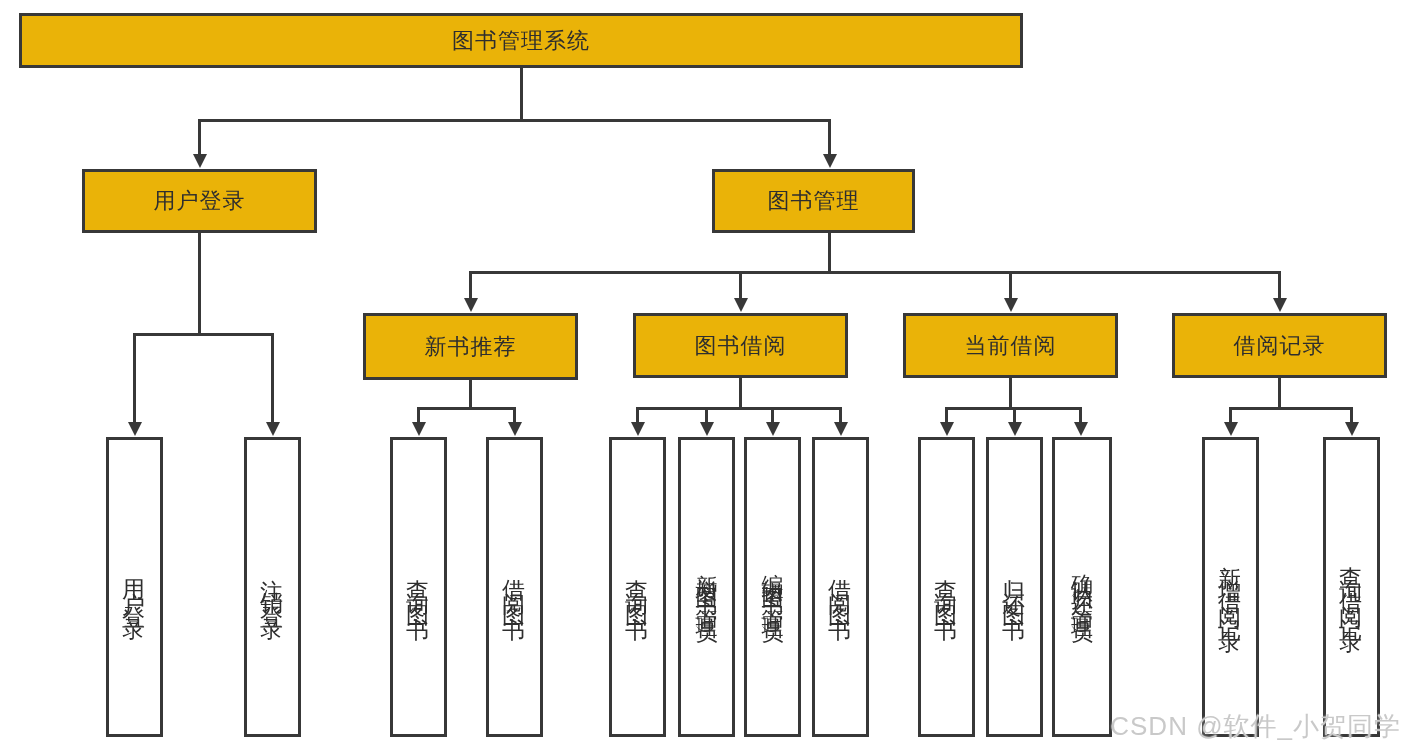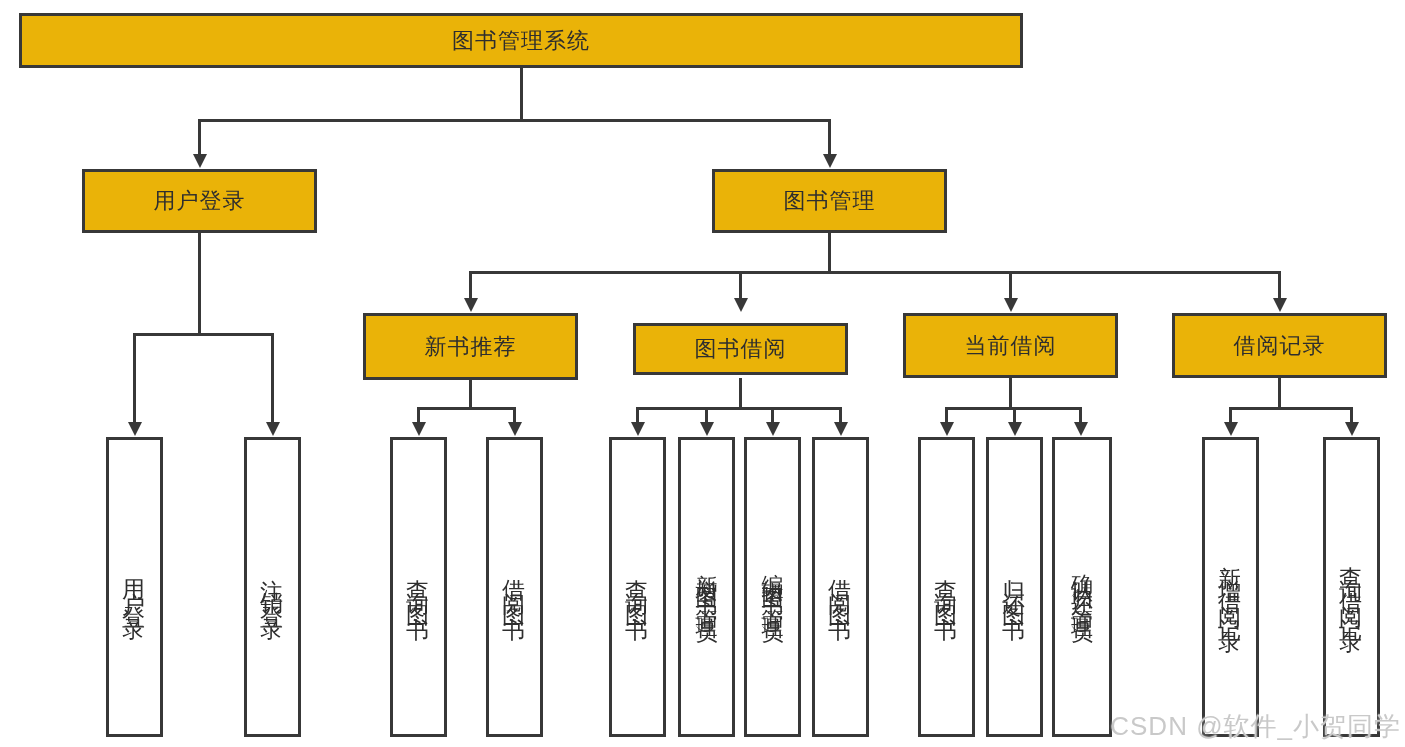--- a/index.html
+++ b/index.html
@@ -79,40 +79,40 @@
   </div>
 
   <div class="vline" style="left:519.5px;top:68px;height:52px;"></div>
   <div class="hline" style="left:198px;top:119px;width:633px;"></div>
   <div class="down-arrow" style="left:198px;top:119px;height:36px;"></div>
   <div class="down-arrow" style="left:828px;top:119px;height:36px;"></div>
 
   <div class="hbox" style="left:82px;top:169px;width:235px;height:64px;">
     <span>用户登录</span>
   </div>
-  <div class="hbox" style="left:712px;top:169px;width:235px;height:64px;">
+  <div class="hbox" style="left:712px;top:169px;width:203px;height:64px;">
     <span>图书管理</span>
   </div>
 
   <div class="vline" style="left:198px;top:233px;height:101px;"></div>
   <div class="hline" style="left:133px;top:333px;width:141px;"></div>
   <div class="down-arrow" style="left:133px;top:333px;height:90px;"></div>
   <div class="down-arrow" style="left:271px;top:333px;height:90px;"></div>
 
   <div class="vline" style="left:828px;top:233px;height:39px;"></div>
   <div class="hline" style="left:469px;top:271px;width:812px;"></div>
   <div class="down-arrow" style="left:469px;top:271px;height:28px;"></div>
   <div class="down-arrow" style="left:739px;top:271px;height:28px;"></div>
   <div class="down-arrow" style="left:1009px;top:271px;height:28px;"></div>
   <div class="down-arrow" style="left:1278px;top:271px;height:28px;"></div>
 
   <div class="hbox" style="left:363px;top:313px;width:215px;height:67px;">
     <span>新书推荐</span>
   </div>
-  <div class="hbox" style="left:633px;top:323px;width:215px;height:52px;">
+  <div class="hbox" style="left:633px;top:313px;width:215px;height:65px;">
     <span>图书借阅</span>
   </div>
   <div class="hbox" style="left:903px;top:313px;width:215px;height:65px;">
     <span>当前借阅</span>
   </div>
   <div class="hbox" style="left:1172px;top:313px;width:215px;height:65px;">
     <span>借阅记录</span>
   </div>
 
   <div class="vline" style="left:469px;top:378px;height:30px;"></div>

